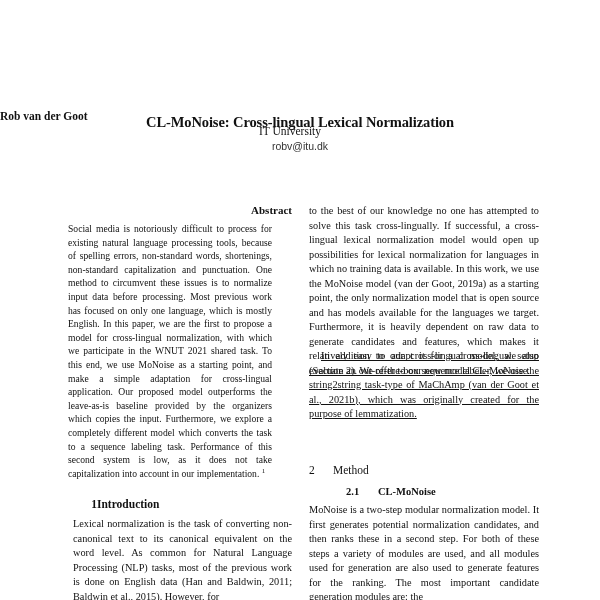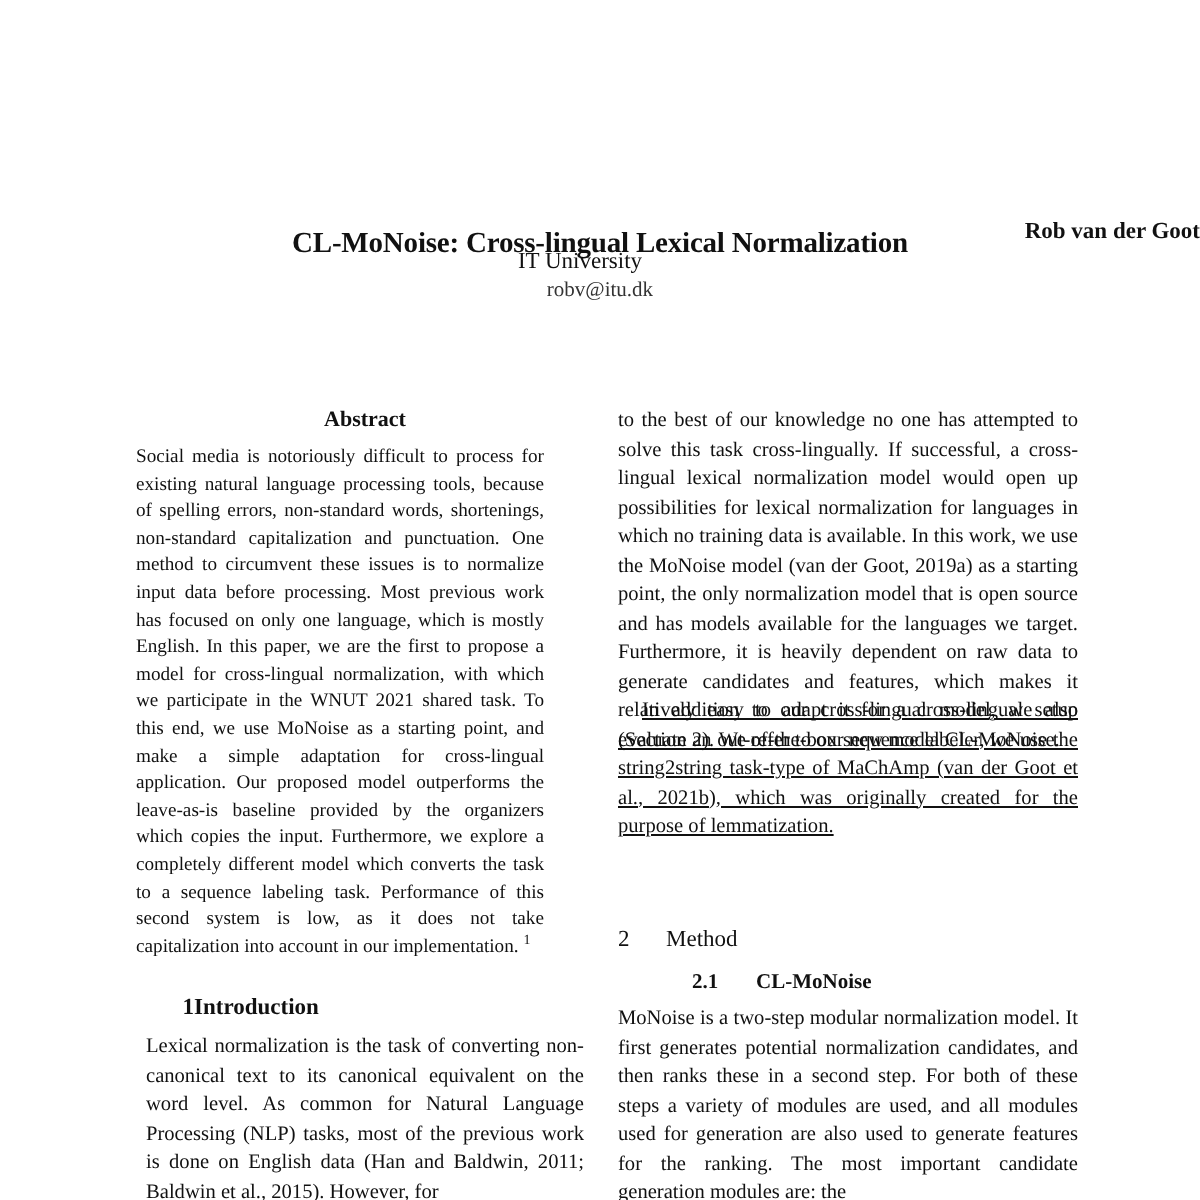--- a/index.html
+++ b/index.html
@@ -1,30 +1,30 @@
 <!DOCTYPE html>
 <html><head>
 <meta charset="utf-8">
 <style>
   html, body { margin:0; padding:0; background:#ffffff; }
   body { width:600px; height:600px; overflow:hidden; position:relative;
          font-family:"Liberation Serif", "DejaVu Serif", serif; color:#111; }
   .title { position:absolute; top:66px; left:0; width:600px; text-align:center;
            font-weight:bold; font-size:14.5px; letter-spacing:-0.1px;margin-top:48px; }
-  .author { position:absolute; top:110px; left:0; width:600px; text-align:right;
+  .author { position:absolute; top:110px; left:0; width:600px; text-align:left;
             font-weight:bold; font-size:11.5px; }
   .affil { position:absolute; top:125px; left:0; width:580px; text-align:center; font-size:11.5px; }
   .email { position:absolute; top:140px; left:0; width:600px; text-align:center;
-           font-family:Liberation Serif, serif; font-size:10.5px; color:#333; }
+           font-family:Liberation Sans, sans-serif; font-size:10.5px; color:#333; }
 
   .col { position:absolute; font-size:10.3px; line-height:14.5px; text-align:justify; }
   .col-left { left:73px; width:219px; }
   .col-right { left:309px; width:230px; }
 
-  .abstract-head { position:absolute; top:204px; left:73px; width:219px; text-align:center;
+  .abstract-head { position:absolute; top:204px; left:73px; width:219px; text-align:right;
                    font-weight:bold; font-size:11px; }
   .abstract-body { top:222px; left:68px; width:204px; font-size:9.6px; line-height:13.6px; }
 
   .sec1 { position:absolute; top:498px; left:73px; font-weight:bold; font-size:11.5px;text-align:right; }
   .sec1 .num { display:inline-block; width:24px; }
   .intro-body { top:517px; }
 
   .right-body1 { top:204px; }
   .right-body2 { top:349px; text-indent:12px;text-decoration:underline; }
   .sec2 { position:absolute; top:464px; left:309px; font-weight:normal; font-size:11.5px; }

